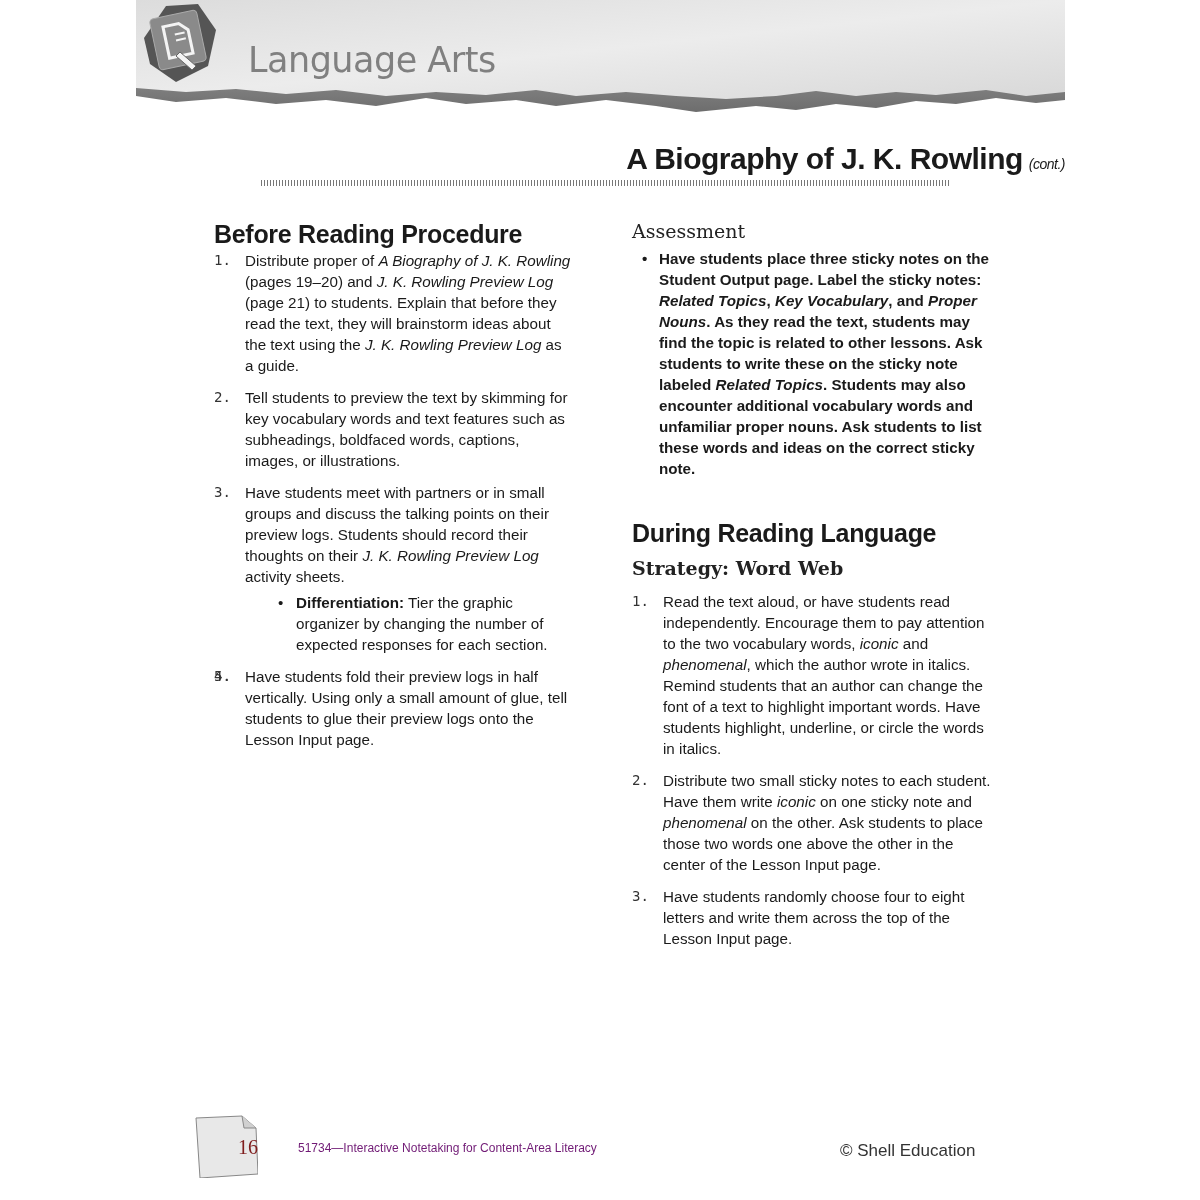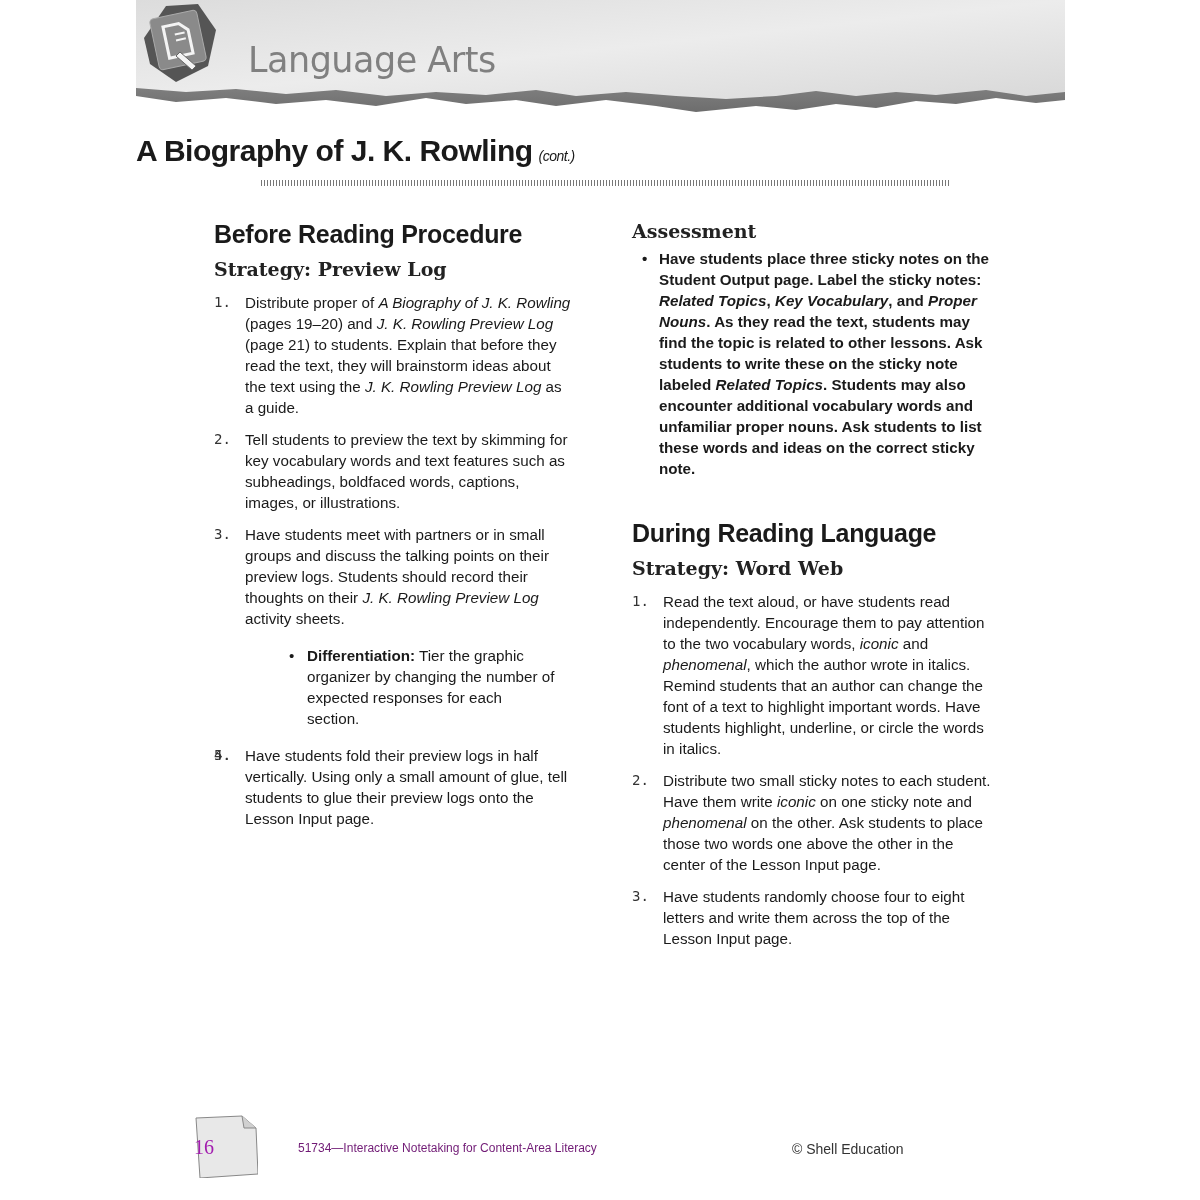--- a/index.html
+++ b/index.html
@@ -6,52 +6,52 @@
   body { width: 1200px; height: 1200px; position: relative; overflow: hidden;
          font-family: "Liberation Sans", "DejaVu Sans", sans-serif; color: #1a1a1a; }
   .page { position: absolute; left: 136px; top: 0; width: 929px; height: 1200px; background: #fff; }
   
   .banner { position: absolute; left: 0; top: 0; width: 1078px; height: 118px; overflow: hidden; }
   .banner svg { position: absolute; left: 0; top: 0; }
   .banner-title { position: absolute; left: 112px; top: 40px; font-size: 35px; color: #808080;
                   font-family: "DejaVu Sans", sans-serif; letter-spacing: -0.5px; }
   .subject-icon { position: absolute; left: 22px; top: 22px; width: 84px; height: 84px; }
   
-  .doc-title { position: absolute; left: 0; width: 929px; top: 134px; text-align: left;
+  .doc-title { position: absolute; left: 0; width: 929px; top: 142px; text-align: right;
                font-size: 30px; font-weight: bold; color: #1a1a1a; letter-spacing: -0.5px; }
   .doc-title .cont { font-size: 14px; font-style: italic; font-weight: normal; margin-left: 6px; }
   .rule { position: absolute; left: 125px; top: 180px; width: 688px; height: 6px;
           background: repeating-linear-gradient(90deg, #777 0 1px, transparent 1px 3px); }
   
   .col { position: absolute; top: 218px; width: 360px; font-size: 15.2px; line-height: 21px; }
   .col.left { left: 78px; }
   .col.right { left: 496px; width: 362px; }
   h2 { margin: 0; font-size: 25px; font-weight: bold; letter-spacing: -0.3px; line-height: 32px; }
   h3 { margin: 6px 0 10px 0; font-family: "DejaVu Serif", serif; font-size: 19px; font-weight: bold;
        line-height: 26px; color: #222; }
-  h4 { margin: 0 0 4px 0; font-family: "DejaVu Serif", serif; font-size: 19px; font-weight: bold;
+  h4 { margin: 0 0 4px 0; font-family: "DejaVu Serif", serif; font-size: 19px; font-weight: normal;
        line-height: 26px; color: #222; }
   ol.steps { list-style: none; margin: 0; padding: 0; }
   ol.steps li { position: relative; padding-left: 31px; margin-bottom: 11px; }
   ol.steps li .num { position: absolute; left: 0; top: 0; font-family: "DejaVu Sans Mono", monospace;
                      font-size: 14px; color: #333; }
-  ul.sub { list-style: none; margin: 16px; padding: 0 0 0 24px; }
+  ul.sub { list-style: none; margin: 5px; padding: 0 0 0 24px; }
   ul.sub li, ul.bullets li { position: relative; padding-left: 22px; }
   ul.sub li::before, ul.bullets li::before { content: "•"; position: absolute; left: 4px; top: 0; }
   ul.bullets { list-style: none; margin: 0; padding: 0 0 0 6px; font-weight: bold; }
   ul.bullets li { padding-left: 21px; }
   .gap { height: 38px; }
   i { font-style: italic; }
   b { font-weight: bold; }
   
   .page-tab { position: absolute; left: 58px; top: 1114px; width: 64px; height: 64px; }
-  .page-num { position: absolute; left: 58px; top: 1136px; width: 64px; text-align: left;
-              font-family: "Liberation Serif", serif; font-size: 20px; color: #a21caf; }
+  .page-num { position: absolute; left: 58px; top: 1136px; width: 64px; text-align: right;
+              font-family: "Liberation Serif", serif; font-size: 20px; color: #7f1d1d; }
   .footer-left { position: absolute; left: 162px; top: 1141px; font-size: 12px; color: #701a75; }
-  .footer-right { position: absolute; left: 656px; top: 1141px; font-size: 14px; color: #333; }
+  .footer-right { position: absolute; left: 704px; top: 1141px; font-size: 17px; color: #333; }
 </style>
 </head>
 <body>
 
 <div class="page">
 
   <div class="banner">
     <svg width="929" height="118" viewBox="0 0 929 118">
       <defs>
         <linearGradient id="paper" x1="0" y1="0" x2="1" y2="1">
@@ -76,21 +76,20 @@
       <path d="M44 52 l16 14 l-4 4 l-16 -14 z" fill="#f4f4f4" stroke="#666"></path>
     </svg>
     <div class="banner-title">Language Arts</div>
   </div>
 
   <div class="doc-title"><span>A Biography of J. K. Rowling</span><span class="cont">(cont.)</span></div>
   <div class="rule"></div>
 
   <div class="col left">
     <h2>Before Reading Procedure</h2>
-    <h3>Strategy: Preview Log</h3>
     <ol class="steps">
       <li>
         <span class="num">1.</span>
         <span>Distribute proper of </span><i>A Biography of J. K. Rowling</i><span> (pages 19–20) and </span><i>J. K. Rowling Preview Log</i><span> (page 21) to students.  Explain that before they read the text, they will brainstorm ideas about the text using the </span><i>J. K. Rowling Preview Log</i><span> as a guide.</span>
       </li>
       <li>
         <span class="num">2.</span>
         <span>Tell students to preview the text by skimming for key vocabulary words and text features such as subheadings, boldfaced words, captions, images, or illustrations.</span>
       </li>
       <li>

